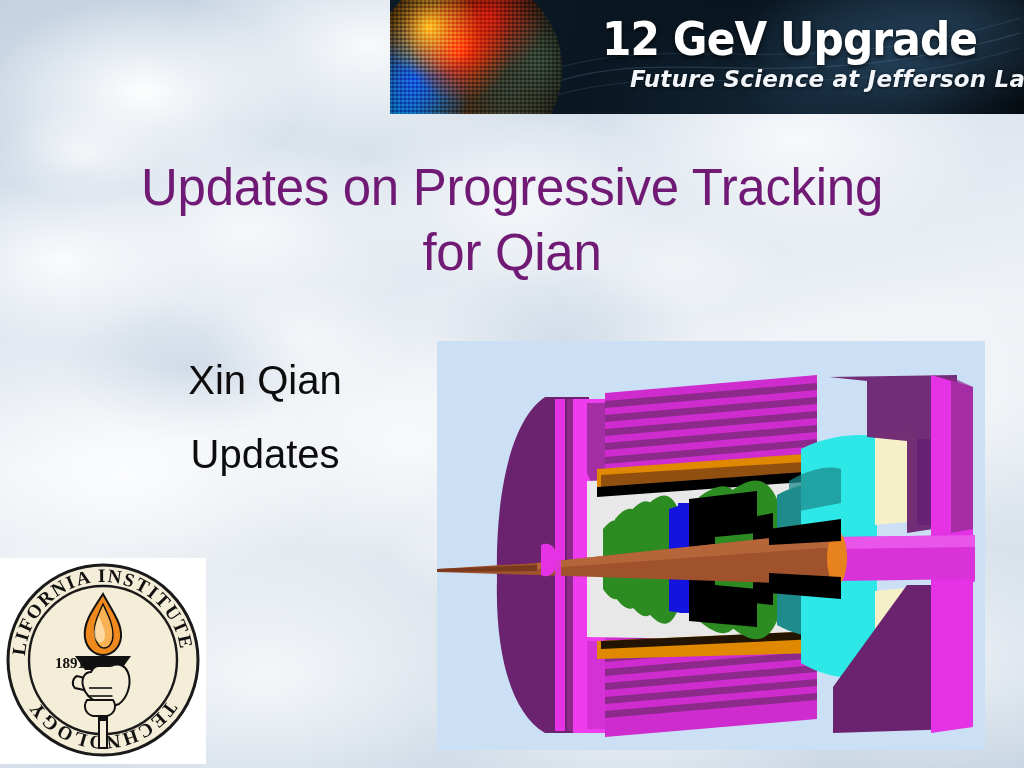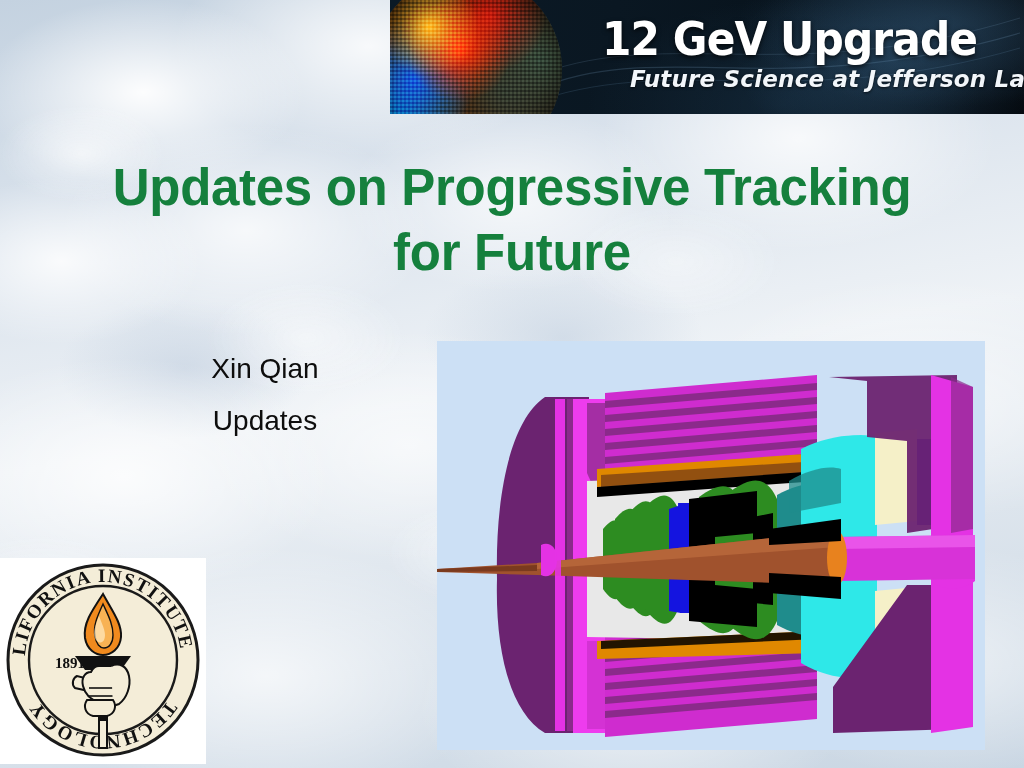--- a/index.html
+++ b/index.html
@@ -93,28 +93,28 @@
     font-family:"DejaVu Sans", sans-serif;
     font-weight:bold;font-style:italic;font-size:23px;color:#f2f6fa;
     letter-spacing:.2px;
     text-shadow:0 1px 3px rgba(0,0,0,.7);
     white-space:nowrap;
   }
 
   
   .title{
     position:absolute;left:60px;top:155px;width:904px;
-    text-align:center;color:#15803d;
-    font-size:51px;line-height:1.28;letter-spacing:-.3px;font-weight:bold;
+    text-align:center;color:#701a75;
+    font-size:51px;line-height:1.28;letter-spacing:-.3px;
   }
 
   
   .author{
     position:absolute;left:100px;top:343px;width:330px;
-    text-align:center;color:#0d0d0d;font-size:28px;line-height:1.85;
+    text-align:center;color:#0d0d0d;font-size:40px;line-height:1.85;
   }
 
   
   .caltech-box{
     position:absolute;left:0px;top:558px;width:206px;height:206px;
     background:#ffffff;
   }
   .caltech-seal{position:absolute;left:3px;top:2px;width:200px;height:200px;}
 
   
@@ -139,21 +139,21 @@
       <path d="M0,92 C140,46 260,104 480,40" stroke="#6f9bc0" stroke-width="1" fill="none" opacity=".5"></path>
       <path d="M0,66 C130,18 250,80 480,10" stroke="#8fb6d6" stroke-width="1" fill="none" opacity=".45"></path>
     </svg>
     <div class="banner-sphere"></div>
     <div class="banner-title">12 GeV Upgrade</div>
     <div class="banner-sub">Future Science at Jefferson Lab</div>
   </div>
 
   <div class="title">
     <div>Updates on Progressive Tracking</div>
-    <div>for Future</div>
+    <div>for Qian</div>
   </div>
 
   <div class="author">
     <div>Xin Qian</div>
     <div>Updates</div>
   </div>
 
   <div class="caltech-box">
     <svg class="caltech-seal" viewBox="0 0 200 200">
       <defs>

